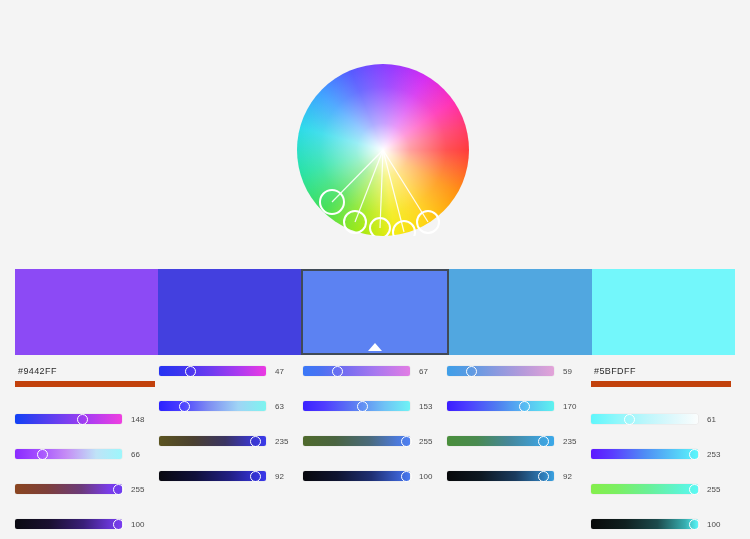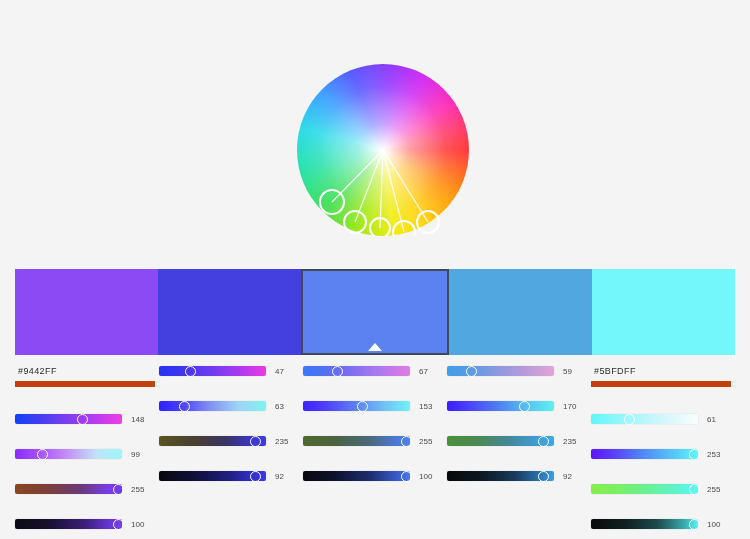--- a/index.html
+++ b/index.html
@@ -183,21 +183,21 @@
       <div class="slider-row">
         <div class="slider-track" style="background: linear-gradient(90deg, rgb(17, 65, 245) 0%, rgb(59, 62, 240) 18%, rgb(122, 63, 240) 48%, rgb(178, 60, 240) 72%, rgb(239, 63, 224) 100%);">
           <div class="slider-thumb" style="left: 63%;"></div>
         </div>
         <div class="slider-value">148</div>
       </div>
       <div class="slider-row">
         <div class="slider-track" style="background: linear-gradient(90deg, rgb(138, 43, 255) 0%, rgb(165, 80, 255) 22%, rgb(197, 141, 245) 48%, rgb(191, 227, 247) 76%, rgb(157, 246, 251) 100%);">
           <div class="slider-thumb" style="left: 26%;"></div>
         </div>
-        <div class="slider-value">99</div>
+        <div class="slider-value">66</div>
       </div>
       <div class="slider-row">
         <div class="slider-track" style="background: linear-gradient(90deg, rgb(138, 69, 32) 0%, rgb(125, 63, 58) 30%, rgb(107, 58, 122) 62%, rgb(122, 60, 232) 88%, rgb(111, 61, 240) 100%);">
           <div class="slider-thumb" style="left: 97%;"></div>
         </div>
         <div class="slider-value">255</div>
       </div>
       <div class="slider-row">
         <div class="slider-track" style="background: linear-gradient(90deg, rgb(11, 11, 18) 0%, rgb(26, 16, 48) 32%, rgb(58, 31, 120) 64%, rgb(106, 55, 216) 90%, rgb(122, 62, 240) 100%);">
           <div class="slider-thumb" style="left: 97%;"></div>

